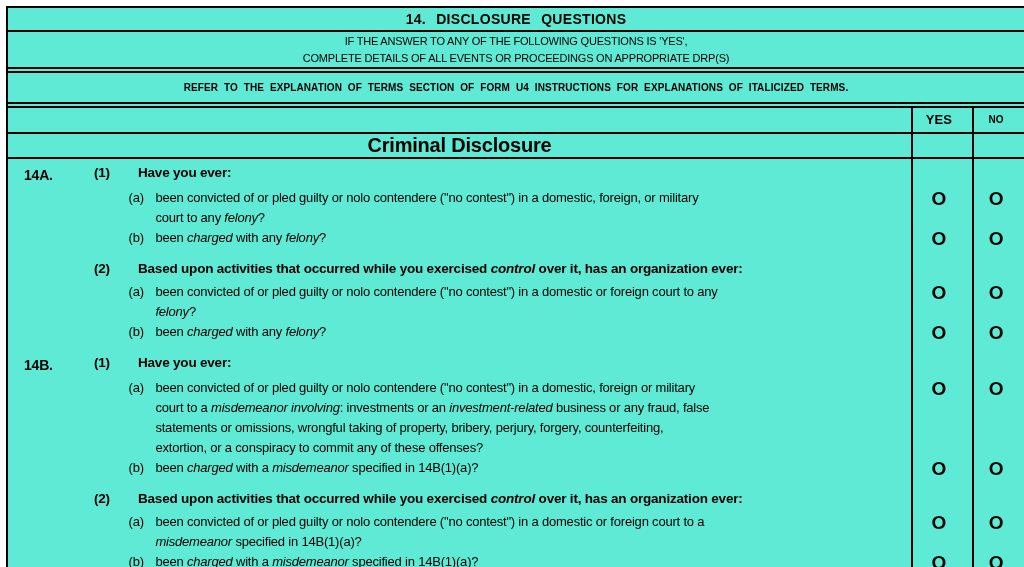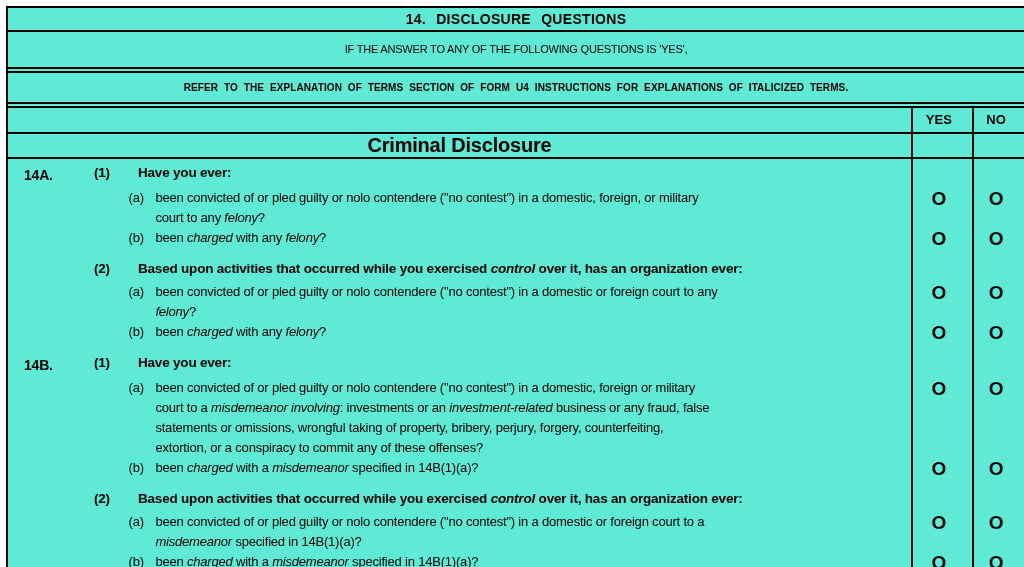--- a/index.html
+++ b/index.html
@@ -35,21 +35,21 @@
     border-top: 2px solid #000;
     flex: 1; position: relative; overflow: hidden;
   }
   .vline { position: absolute; top: 0; bottom: 0; width: 2px; background: #000; }
   .vline.v1 { left: 903px; }
   .vline.v2 { left: 964px; }
 
   .yn-row { display: flex; height: 26px; border-bottom: 2px solid #000; }
   .main-spacer { width: 903px; }
   .yhead { width: 61px; padding-left: 2px; text-align: center; font-weight: bold; font-size: 13px; line-height: 24px; }
-  .nhead { width: 56px; text-align: center; font-weight: bold; font-size: 13px; line-height: 24px; }
+  .nhead { width: 56px; text-align: center; font-weight: bold; font-size: 10px; line-height: 24px; }
 
   .criminal-row { display: flex; height: 25px; border-bottom: 2px solid #000; }
   .criminal-label { width: 903px; text-align: center; font-weight: bold; font-size: 20px; line-height: 23px; letter-spacing: -.2px; }
 
   .qbody { padding-top: 4px; font-size: 13px; line-height: 20px; letter-spacing: -.2px; }
   .q-row { display: flex; align-items: flex-start; }
   .g-head { margin-top: 8px; font-weight: bold; font-size: 13.5px; }
   .qbody .g-head:first-child { margin-top: 0; }
   .sec { width: 86px; padding-left: 16px; font-weight: bold; font-size: 14px; padding-top: 2px; }
   .num { width: 44px; font-weight: bold; }
@@ -69,20 +69,21 @@
 </style>
 </head>
 <body>
 
 <div class="form">
 
   <div class="title-row row-center">14. DISCLOSURE QUESTIONS</div>
 
   <div class="instr-row row-center">
     <div>IF THE ANSWER TO ANY OF THE FOLLOWING QUESTIONS IS 'YES',</div>
+    <div>COMPLETE DETAILS OF ALL EVENTS OR PROCEEDINGS ON APPROPRIATE DRP(S)</div>
   </div>
 
   <div class="refer-row row-center">REFER TO THE EXPLANATION OF TERMS SECTION OF FORM U4 INSTRUCTIONS FOR EXPLANATIONS OF ITALICIZED TERMS.</div>
 
   <div class="cols-region">
     <div class="vline v1"></div>
     <div class="vline v2"></div>
 
     <div class="yn-row">
       <span class="main-spacer"></span>

